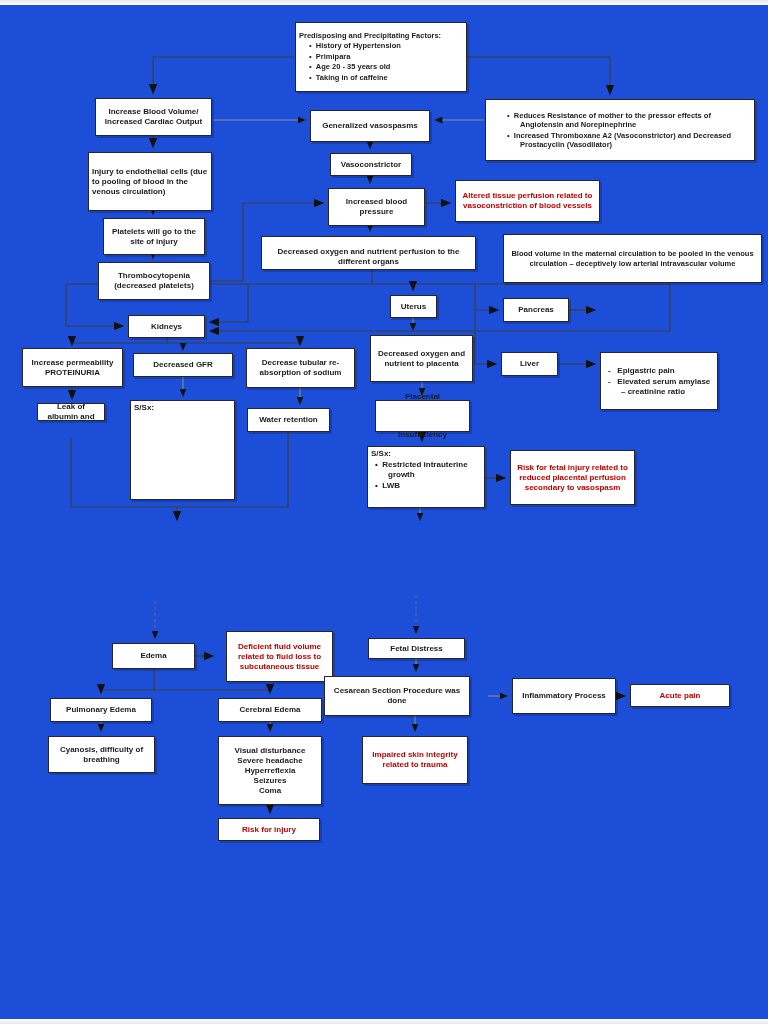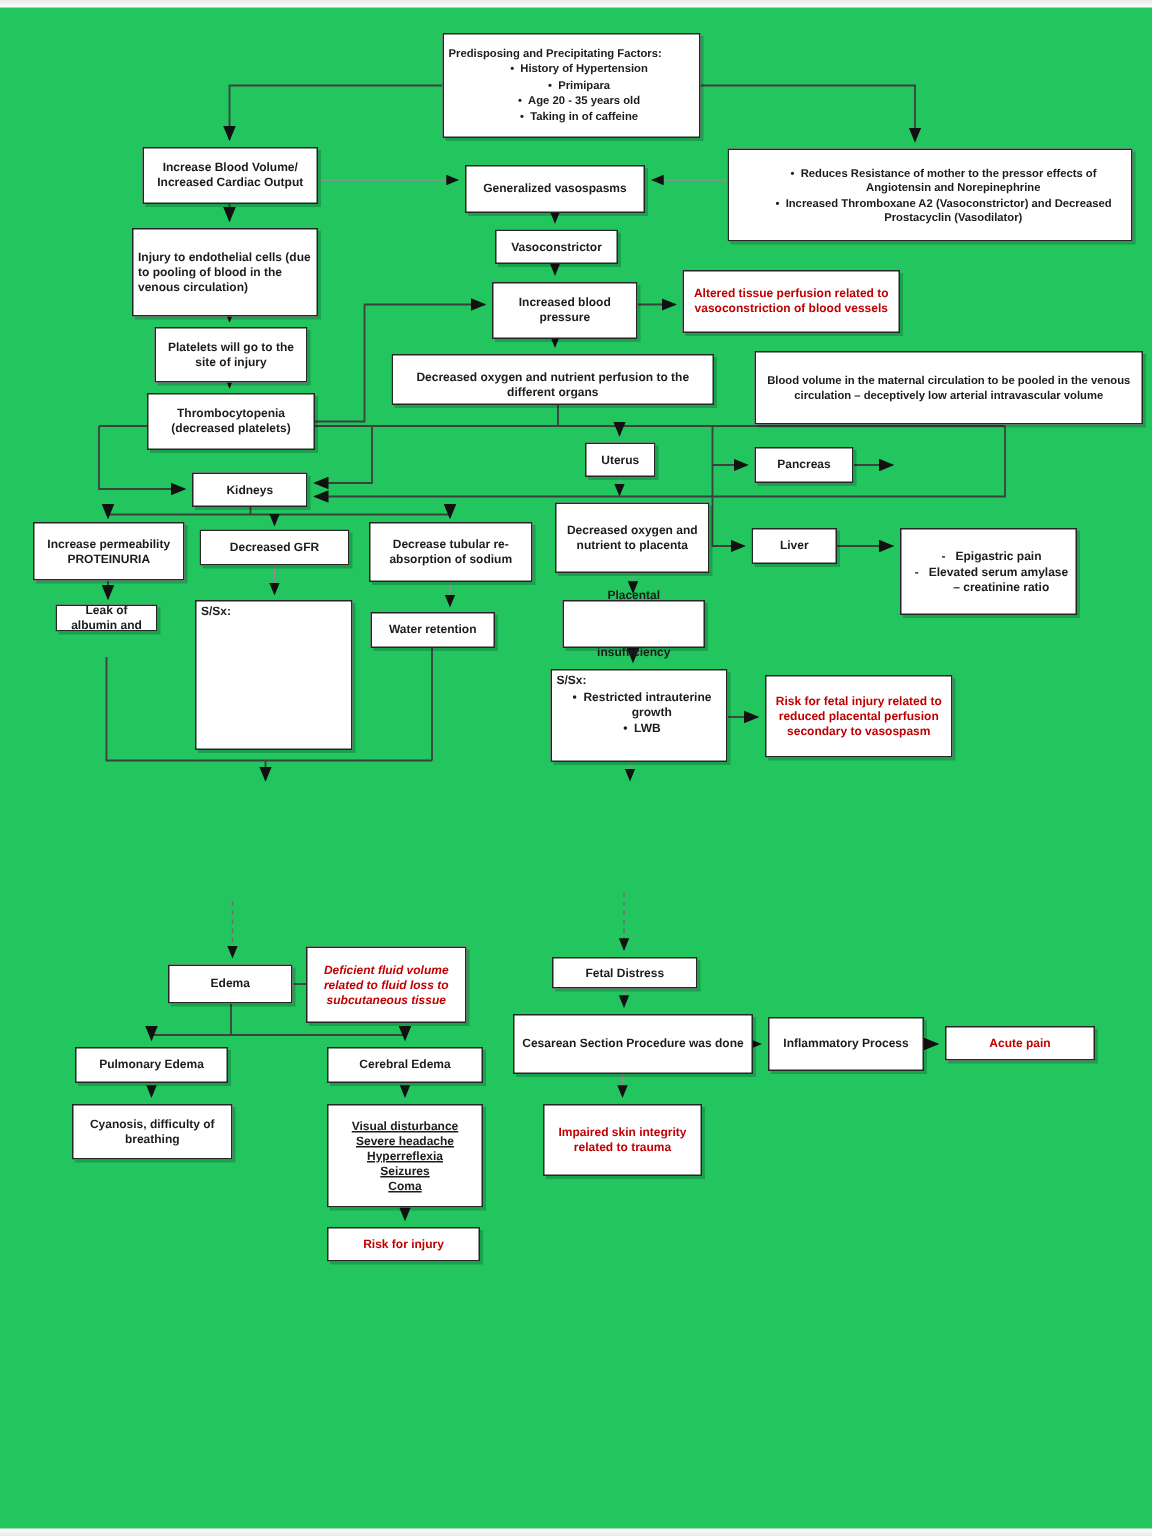--- a/index.html
+++ b/index.html
@@ -1,28 +1,28 @@
 <!DOCTYPE html>
 <html><head>
 <meta charset="utf-8">
 <style>
   html,body{margin:0;padding:0;background:#fff;}
-  .page{position:relative;width:768px;height:1024px;background:#22c55e;overflow:hidden;
+  .page{position:relative;width:768px;height:1024px;background:#1d4ed8;overflow:hidden;
         font-family:"Liberation Sans",sans-serif;font-weight:700;color:#1c1c1c;}
   .edge{position:absolute;left:0;width:768px;height:5px;background:linear-gradient(#e9e9e9,#ffffff);}
   .edge.bottom{bottom:0;background:linear-gradient(#ffffff,#e9e9e9);}
   svg.wires{position:absolute;left:0;top:0;z-index:1;}
   .box{position:absolute;z-index:2;background:#fff;border:1.4px solid #262626;
        box-shadow:2px 2px 0 rgba(0,0,0,0.18);box-sizing:border-box;
        display:flex;flex-direction:column;align-items:center;justify-content:center;
        text-align:center;font-size:8px;line-height:1.25;padding:2px 3px;}
   .box.left{align-items:flex-start;text-align:left;}
   .alert{color:#c00000;}
   .sm{font-size:7.5px;}
-  ul.blt{list-style:none;margin:1px 0 0 0;padding:0 0 0 10px;text-align:center;width:100%;box-sizing:border-box;}
+  ul.blt{list-style:none;margin:1px 0 0 0;padding:0 0 0 10px;text-align:left;width:100%;box-sizing:border-box;}
   ul.blt li{padding-left:13px;text-indent:-13px;margin:0 0 1px 0;}
   ul.blt li:before{content:"\2022\00a0\00a0";}
   ul.dash li:before{content:"-\00a0\00a0\00a0";}
   .hdr{align-self:flex-start;text-align:center;}
   .ln{stroke:#3f3f3f;stroke-width:1.2;fill:none;}
   .ln2{stroke:#8f8f8f;stroke-width:1;fill:none;}
   .dash{stroke:#6f6f6f;stroke-width:1;fill:none;stroke-dasharray:3 3;}
 </style>
 </head>
 <body>
@@ -228,29 +228,29 @@
   </div>
 
   <div class="box alert" style="left:510px;top:450px;width:125px;height:55px;">
     <div>Risk for fetal injury related to reduced placental perfusion secondary to vasospasm</div>
   </div>
 
   <div class="box" style="left:112px;top:643px;width:83px;height:26px;">
     <div>Edema</div>
   </div>
 
-  <div class="box alert" style="left:204px;top:631px;width:107px;height:51px;font-style:italic;">
+  <div class="box alert" style="left:226px;top:631px;width:107px;height:51px;">
     <div>Deficient fluid volume related to fluid loss to subcutaneous tissue</div>
   </div>
 
   <div class="box" style="left:368px;top:638px;width:97px;height:21px;">
     <div>Fetal Distress</div>
   </div>
 
-  <div class="box" style="left:342px;top:676px;width:160px;height:40px;">
+  <div class="box" style="left:324px;top:676px;width:146px;height:40px;">
     <div>Cesarean Section Procedure was done</div>
   </div>
 
   <div class="box" style="left:512px;top:678px;width:104px;height:36px;">
     <div>Inflammatory Process</div>
   </div>
 
   <div class="box alert" style="left:630px;top:684px;width:100px;height:23px;">
     <div>Acute pain</div>
   </div>
@@ -260,21 +260,21 @@
   </div>
 
   <div class="box" style="left:218px;top:698px;width:104px;height:24px;">
     <div>Cerebral Edema</div>
   </div>
 
   <div class="box" style="left:48px;top:736px;width:107px;height:37px;">
     <div>Cyanosis, difficulty of breathing</div>
   </div>
 
-  <div class="box" style="left:218px;top:736px;width:104px;height:69px;text-decoration:underline;">
+  <div class="box" style="left:218px;top:736px;width:104px;height:69px;">
     <div>Visual disturbance</div>
     <div>Severe headache</div>
     <div>Hyperreflexia</div>
     <div>Seizures</div>
     <div>Coma</div>
   </div>
 
   <div class="box alert" style="left:218px;top:818px;width:102px;height:23px;">
     <div>Risk for injury</div>
   </div>

